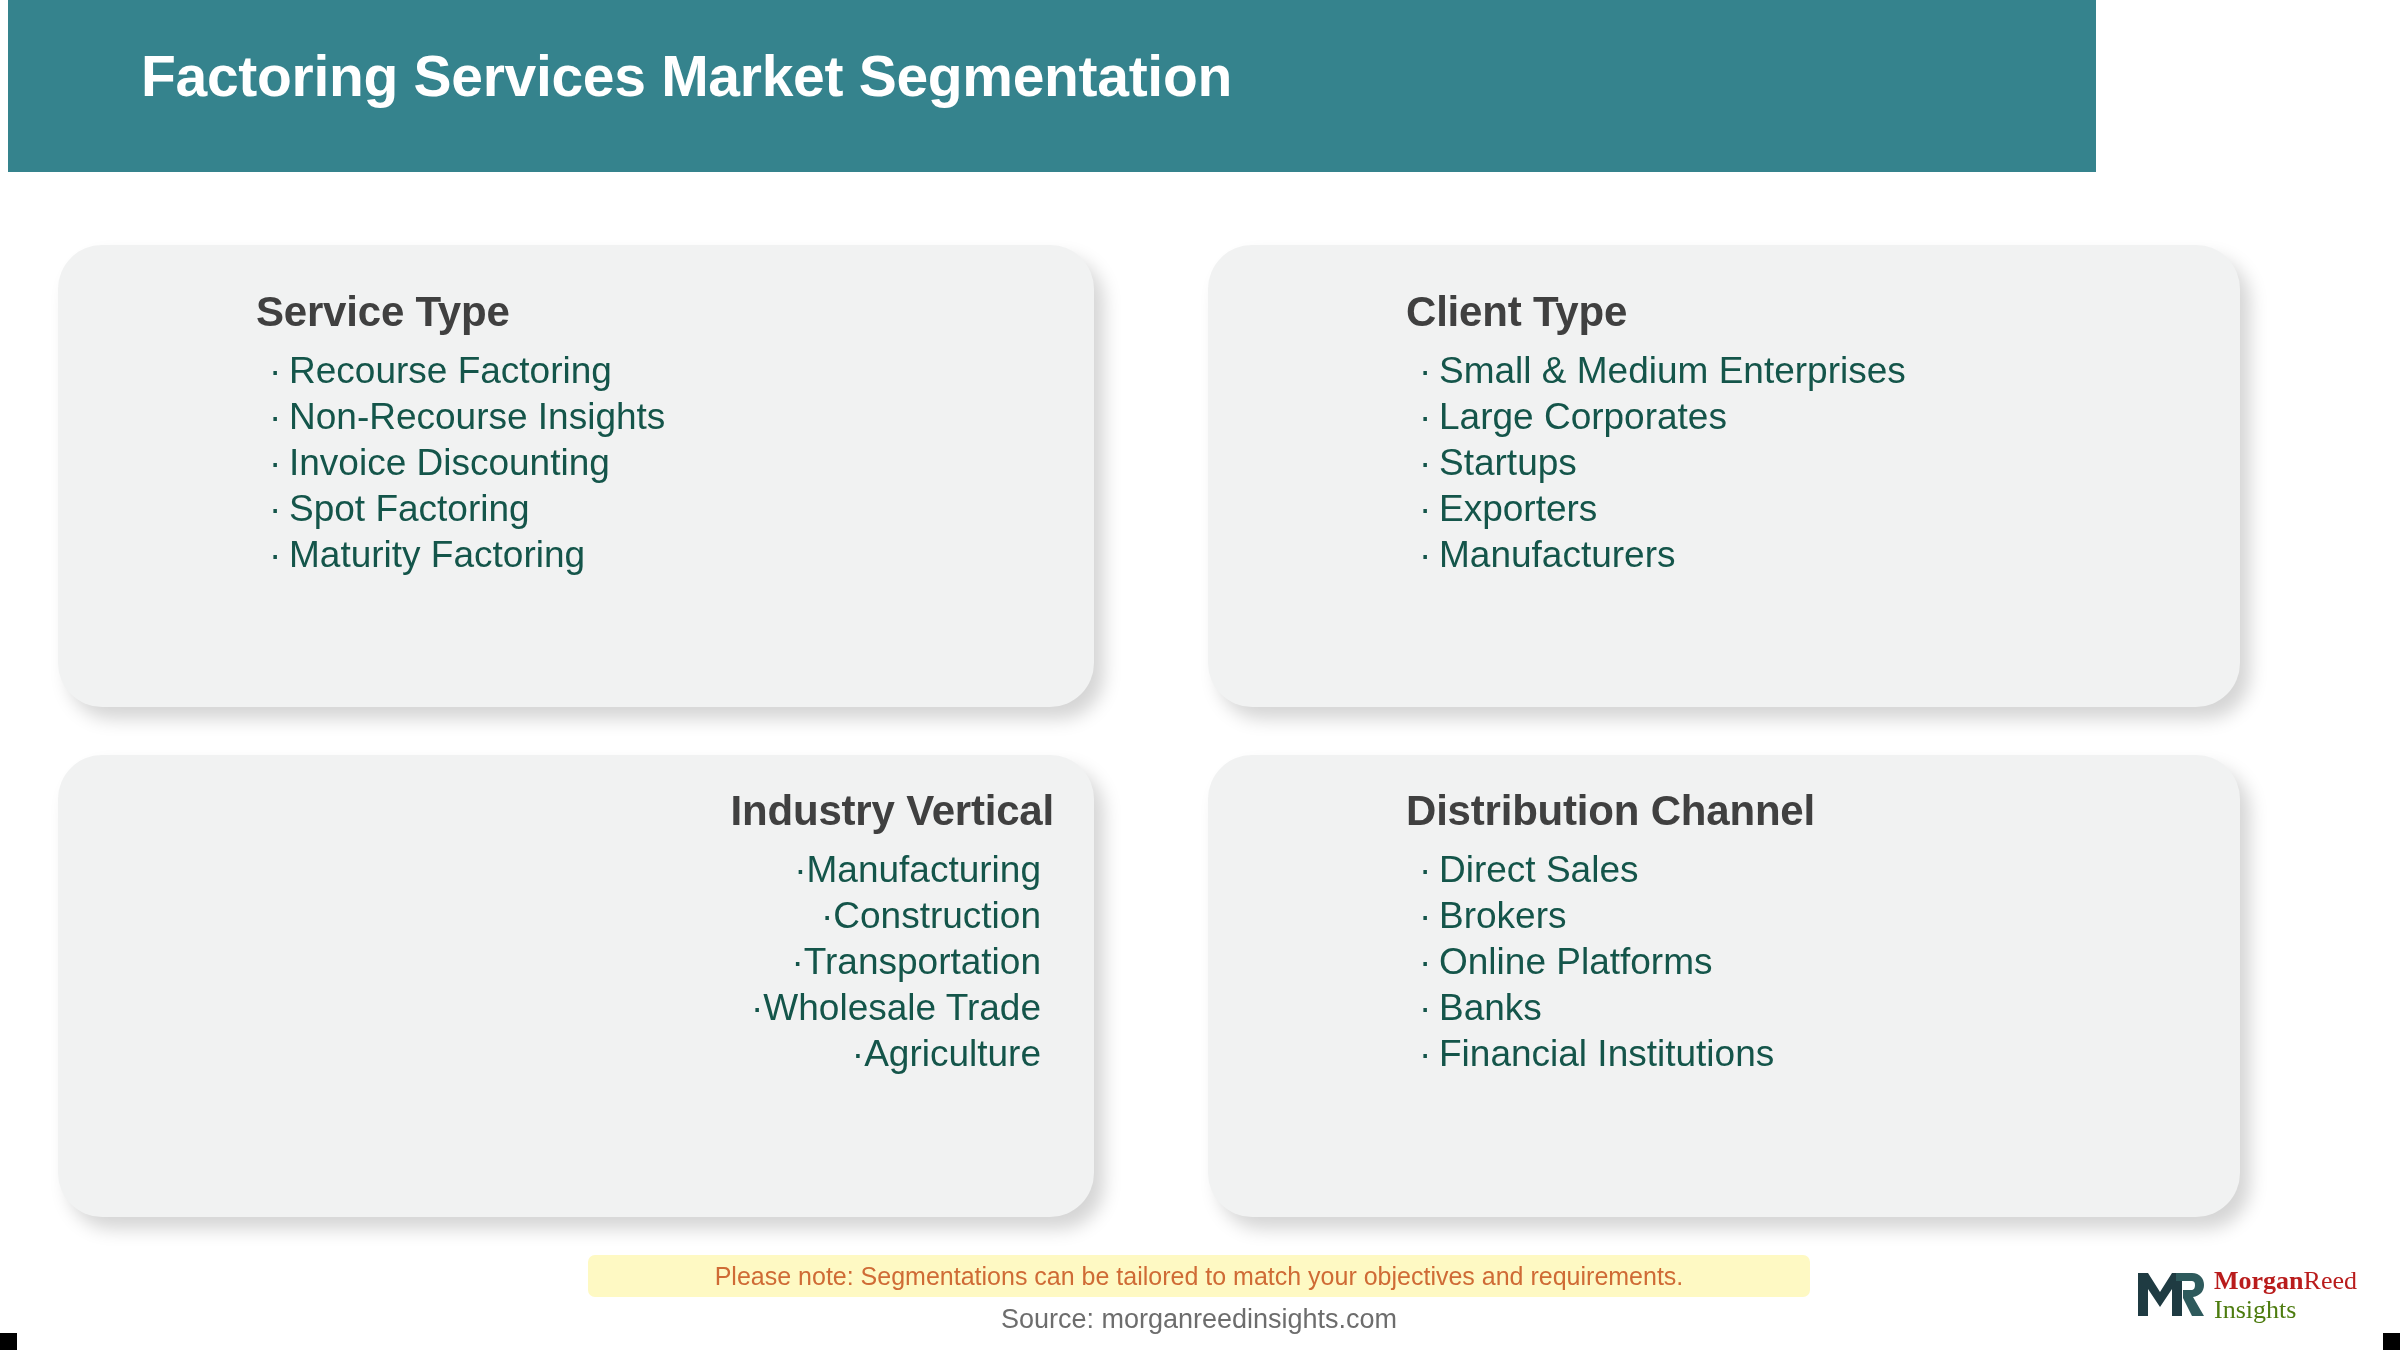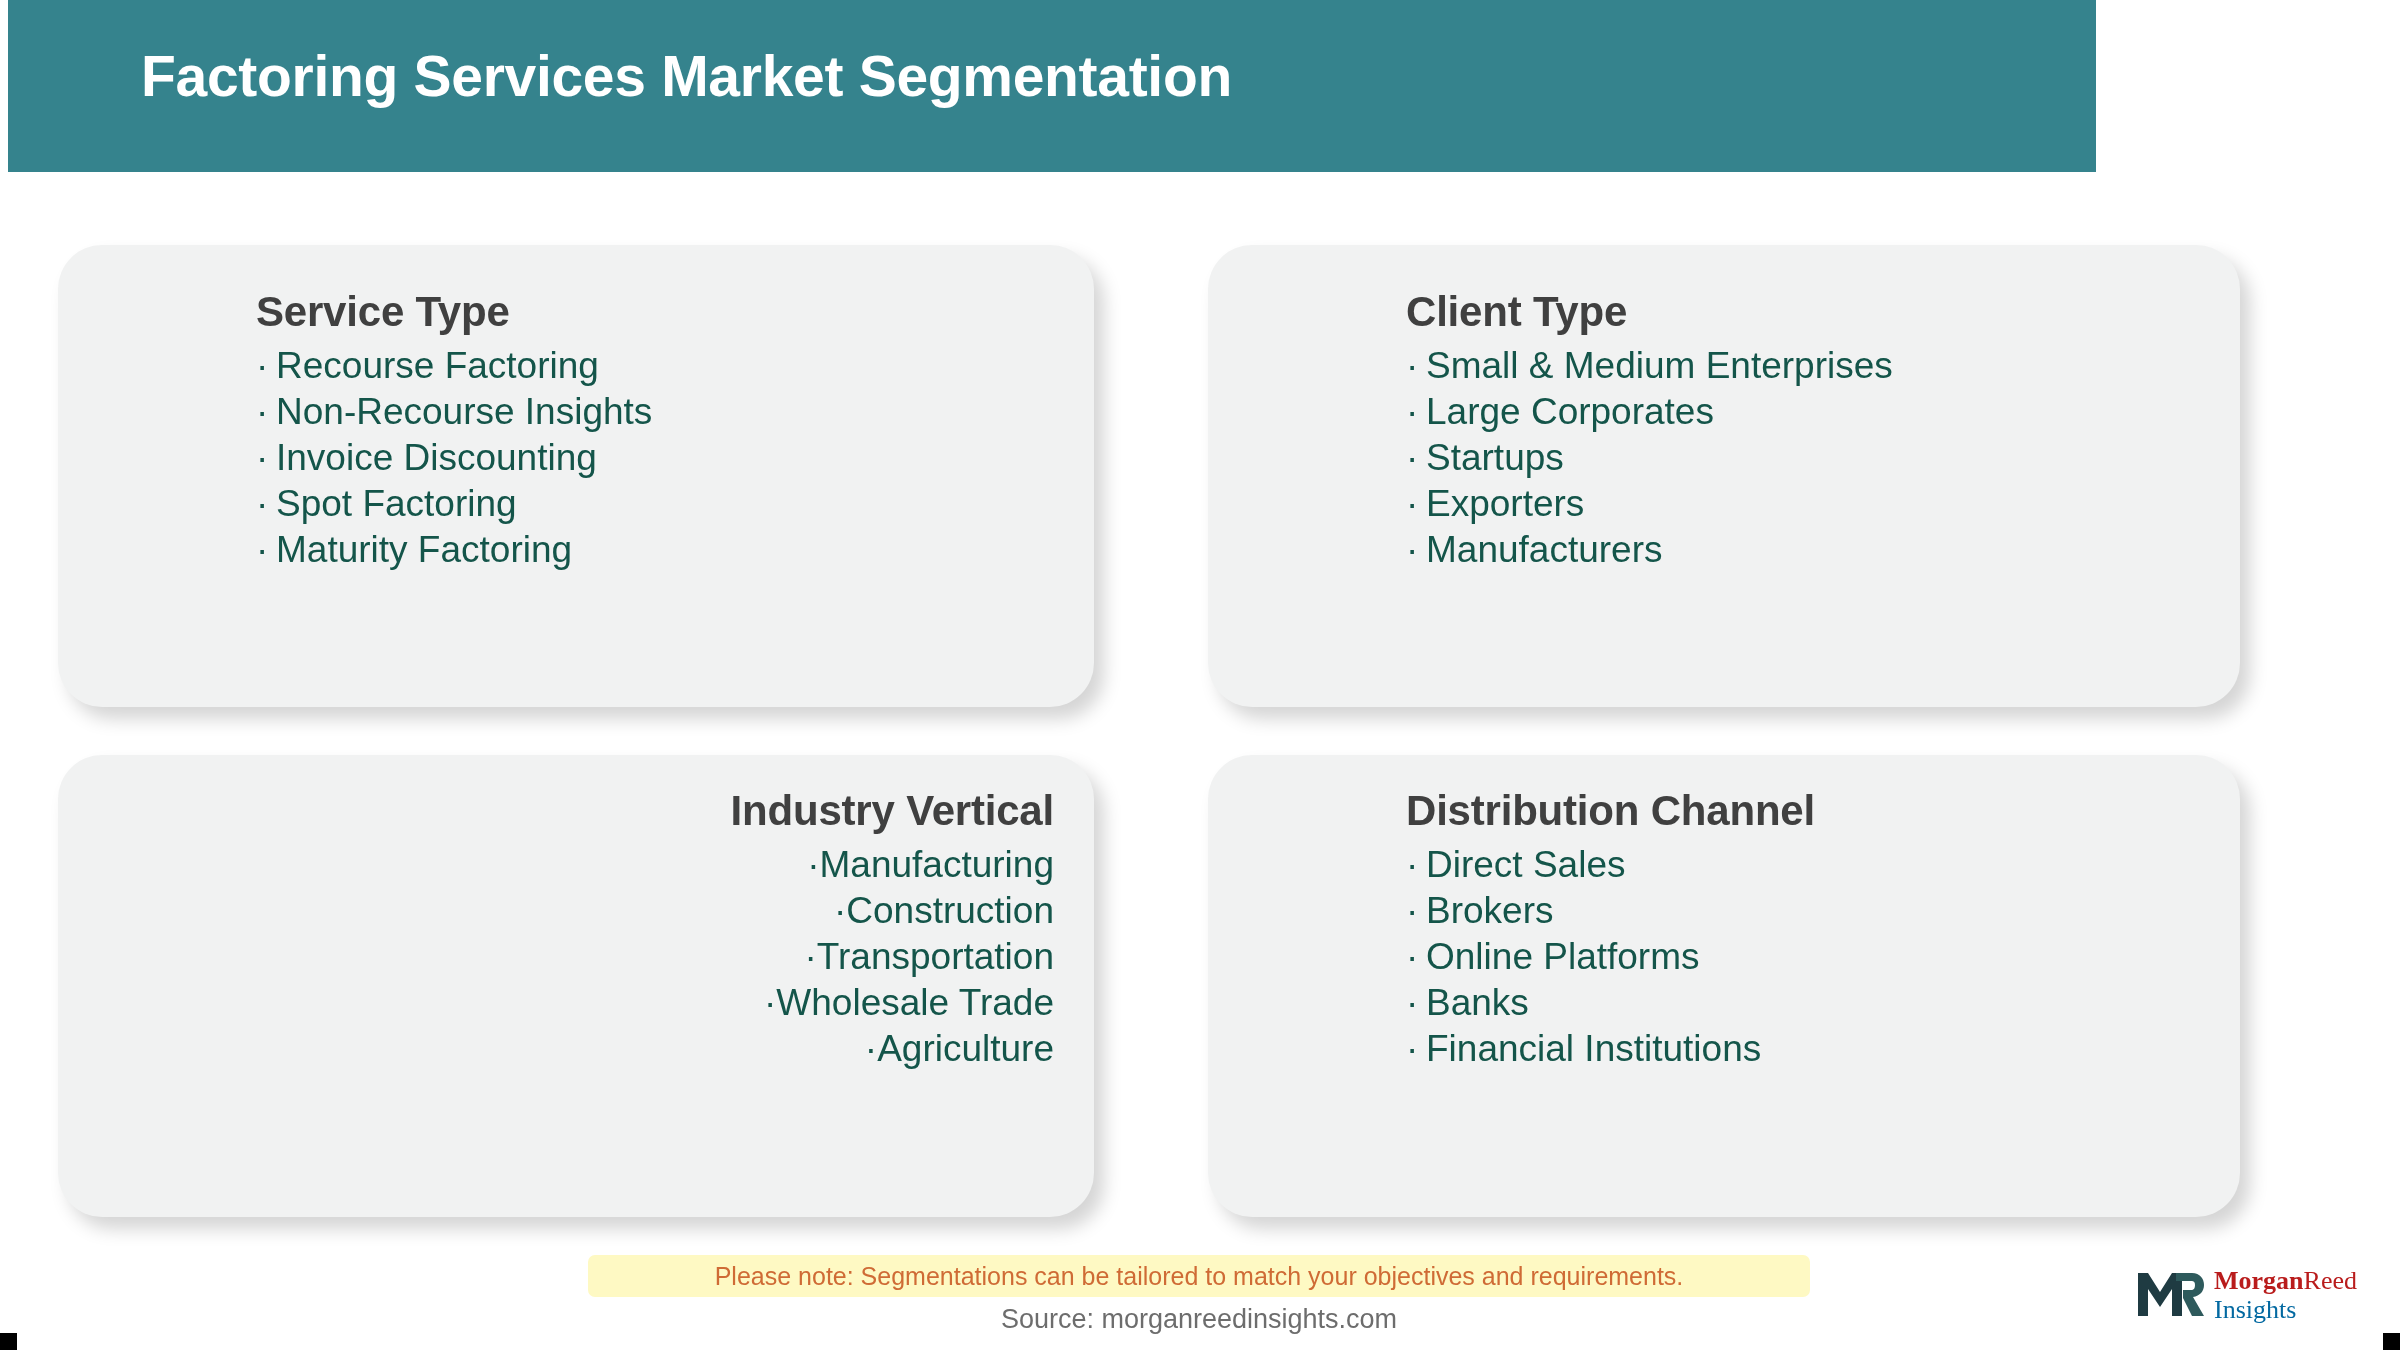--- a/index.html
+++ b/index.html
@@ -72,21 +72,21 @@
     font-weight: bold;
     color: #404040;
     letter-spacing: -0.2px;
     margin: 0 0 8px 0;
     line-height: 1.12;
     white-space: nowrap;
   }
 
   .card-list {
     list-style: none;
-    margin: 0;
+    margin: 13px;
     padding: 0;
   }
   .card-list li {
     font-size: 37px;
     color: #14554a;
     line-height: 46px;
     white-space: nowrap;
     font-weight: 400;
   }
   .bullet-char {
@@ -155,21 +155,21 @@
     font-size: 26px;
     color: #b91c1c;
     line-height: 29px;
     white-space: nowrap;
   }
   .logo-line-1 .lw-bold { font-weight: bold; }
   .logo-line-1 .lw-reg  { font-weight: normal; }
   .logo-line-2 {
     font-family: "Liberation Serif", serif;
     font-size: 26px;
-    color: #0369a1;
+    color: #4d7c0f;
     line-height: 29px;
     white-space: nowrap;
   }
 
   
   .corner-artifact {
     position: absolute;
     width: 17px;
     height: 17px;
     background: #000000;

